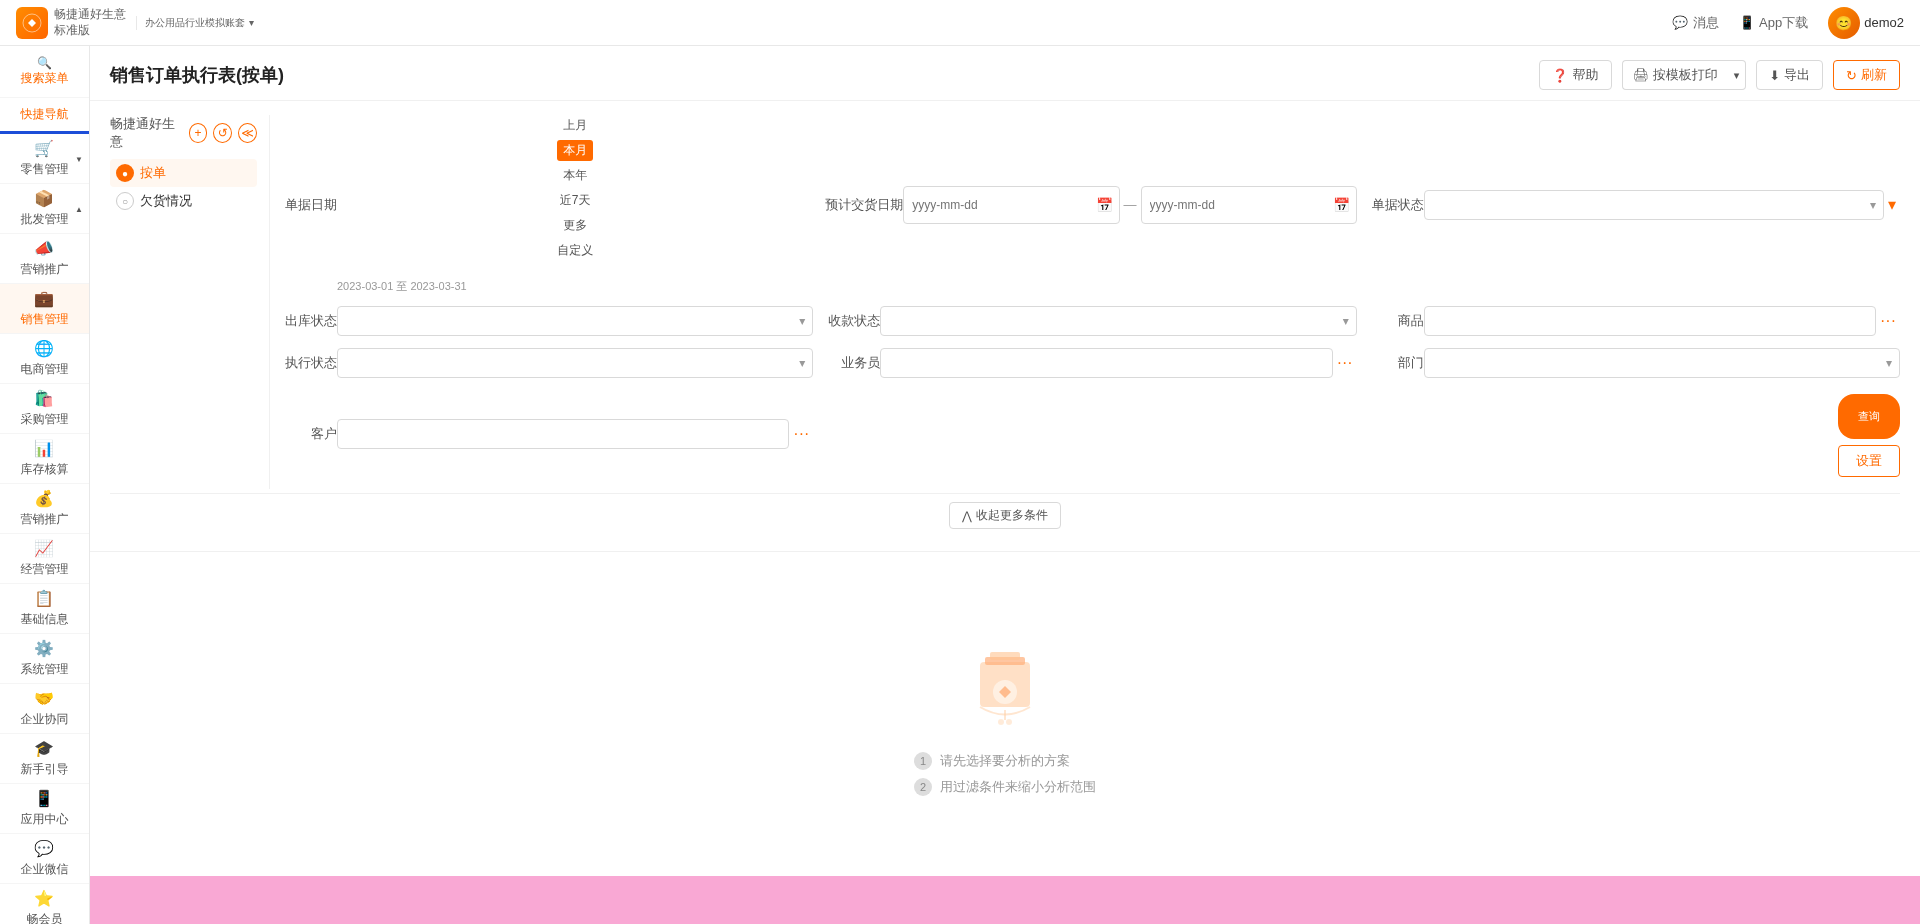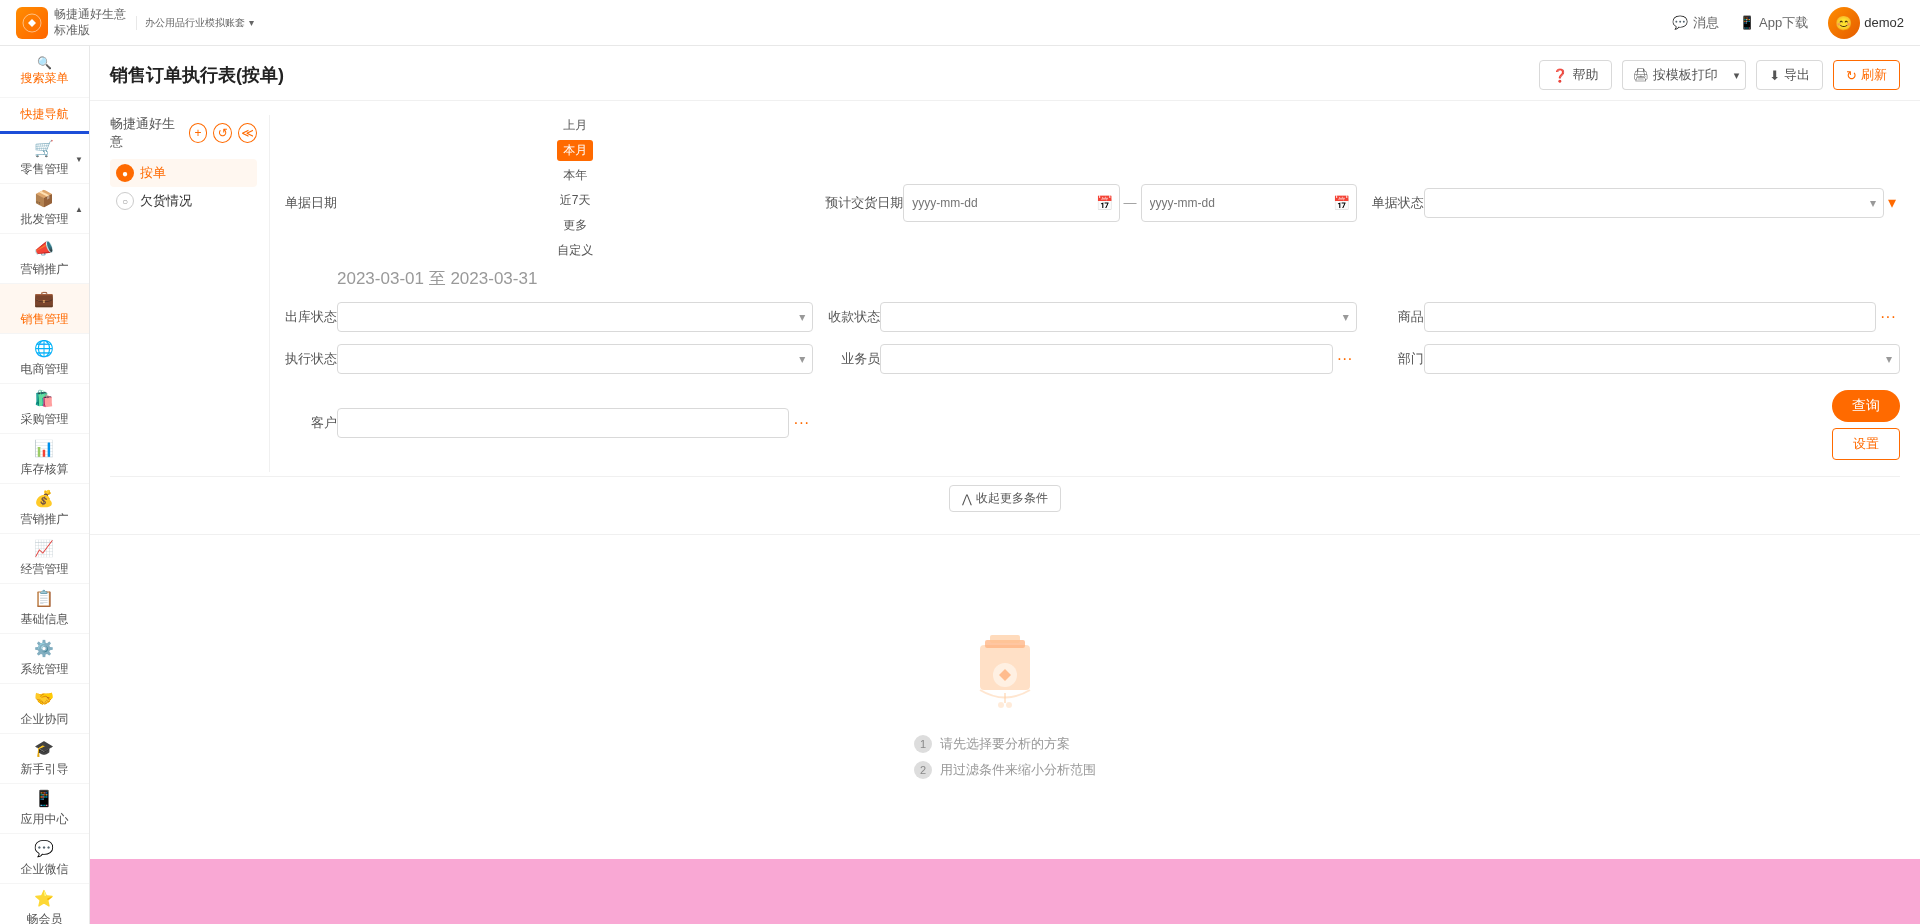--- a/index.html
+++ b/index.html
@@ -443,23 +443,23 @@
       color: #555;
       cursor: pointer;
       border-radius: 3px;
     }
     .quick-date-btn.active {
       background: #ff6a00;
       color: #fff;
       border-radius: 3px;
     }
     .date-range-text {
-      font-size: 17px;
+      font-size: 11px;
       color: #999;
-      margin-top: 6px;
+      margin-top: 18px;
     }
 
     
     .ellipsis-btn {
       color: #ff6a00;
       cursor: pointer;
       font-size: 16px;
       padding: 0 4px;
     }
 
@@ -522,22 +522,22 @@
       font-size: 11px;
       color: #888;
       flex-shrink: 0;
     }
 
     .btn-query {
       background: #ff6a00;
       color: #fff;
       border: none;
       border-radius: 16px;
-      padding: 7px 20px;
-      font-size: 14px;
+      padding: 15px 20px;
+      font-size: 11px;
       cursor: pointer;
       white-space: nowrap;
     }
     .btn-settings {
       background: #fff;
       color: #ff6a00;
       border: 1px solid #ff6a00;
       border-radius: 4px;
       padding: 6px 16px;
       font-size: 13px;

